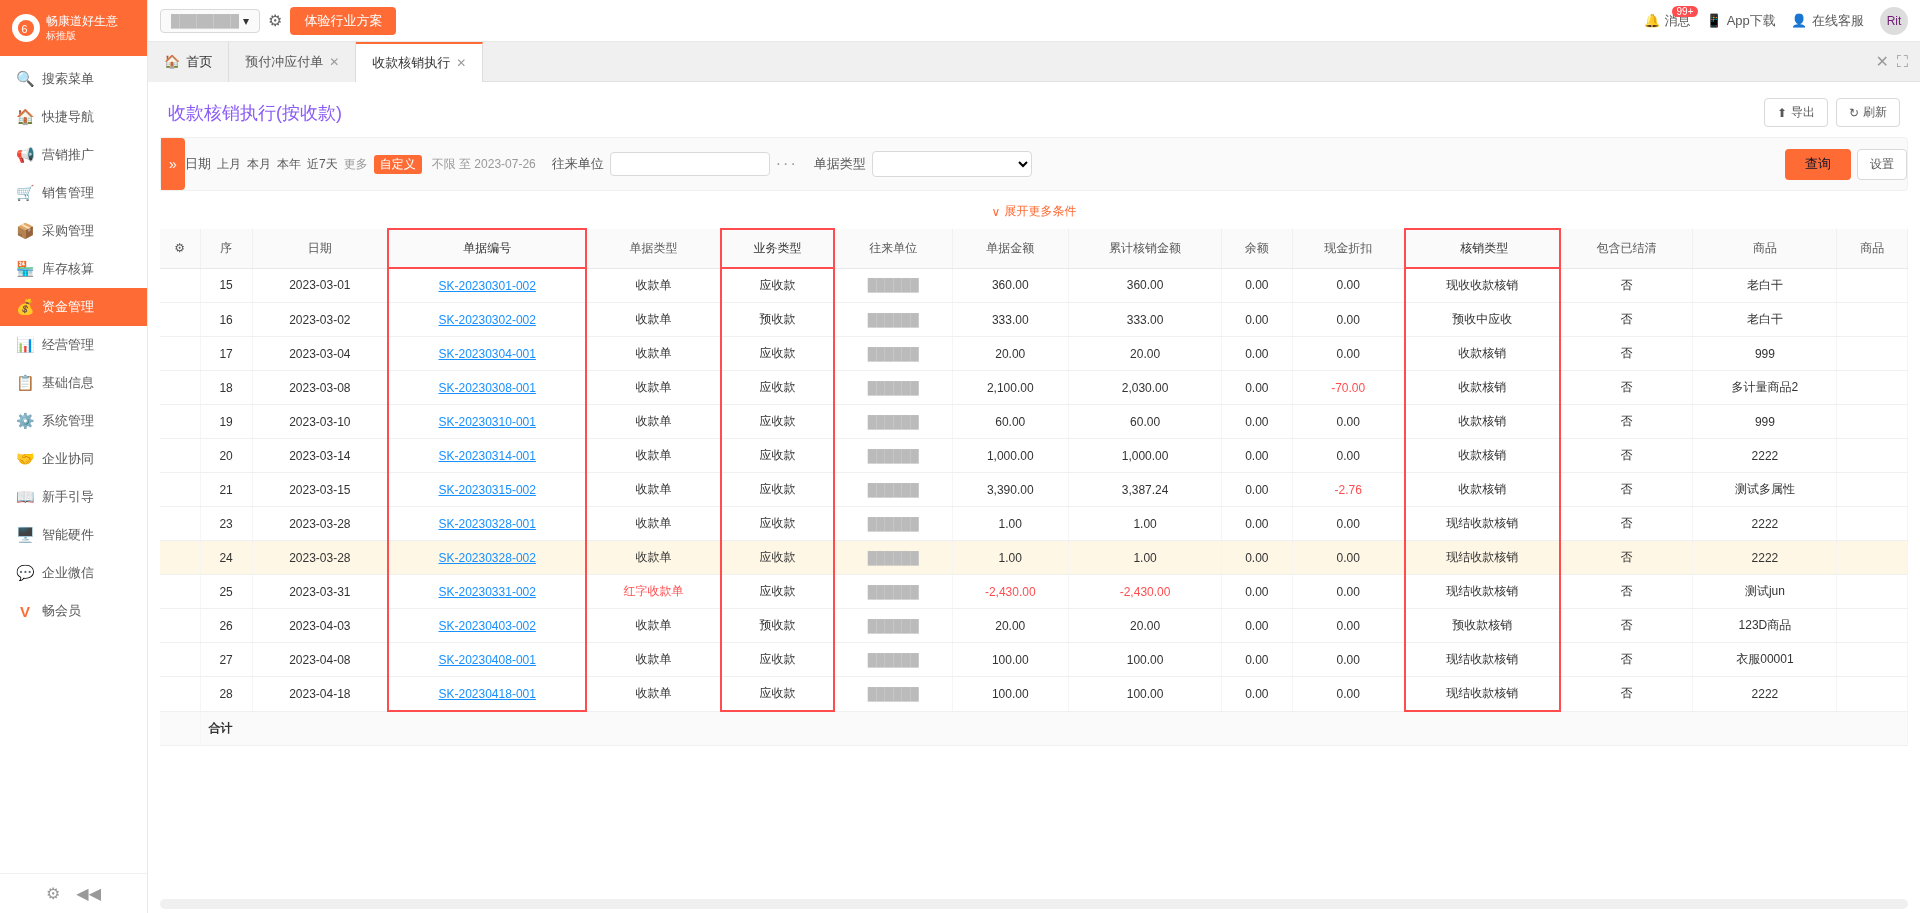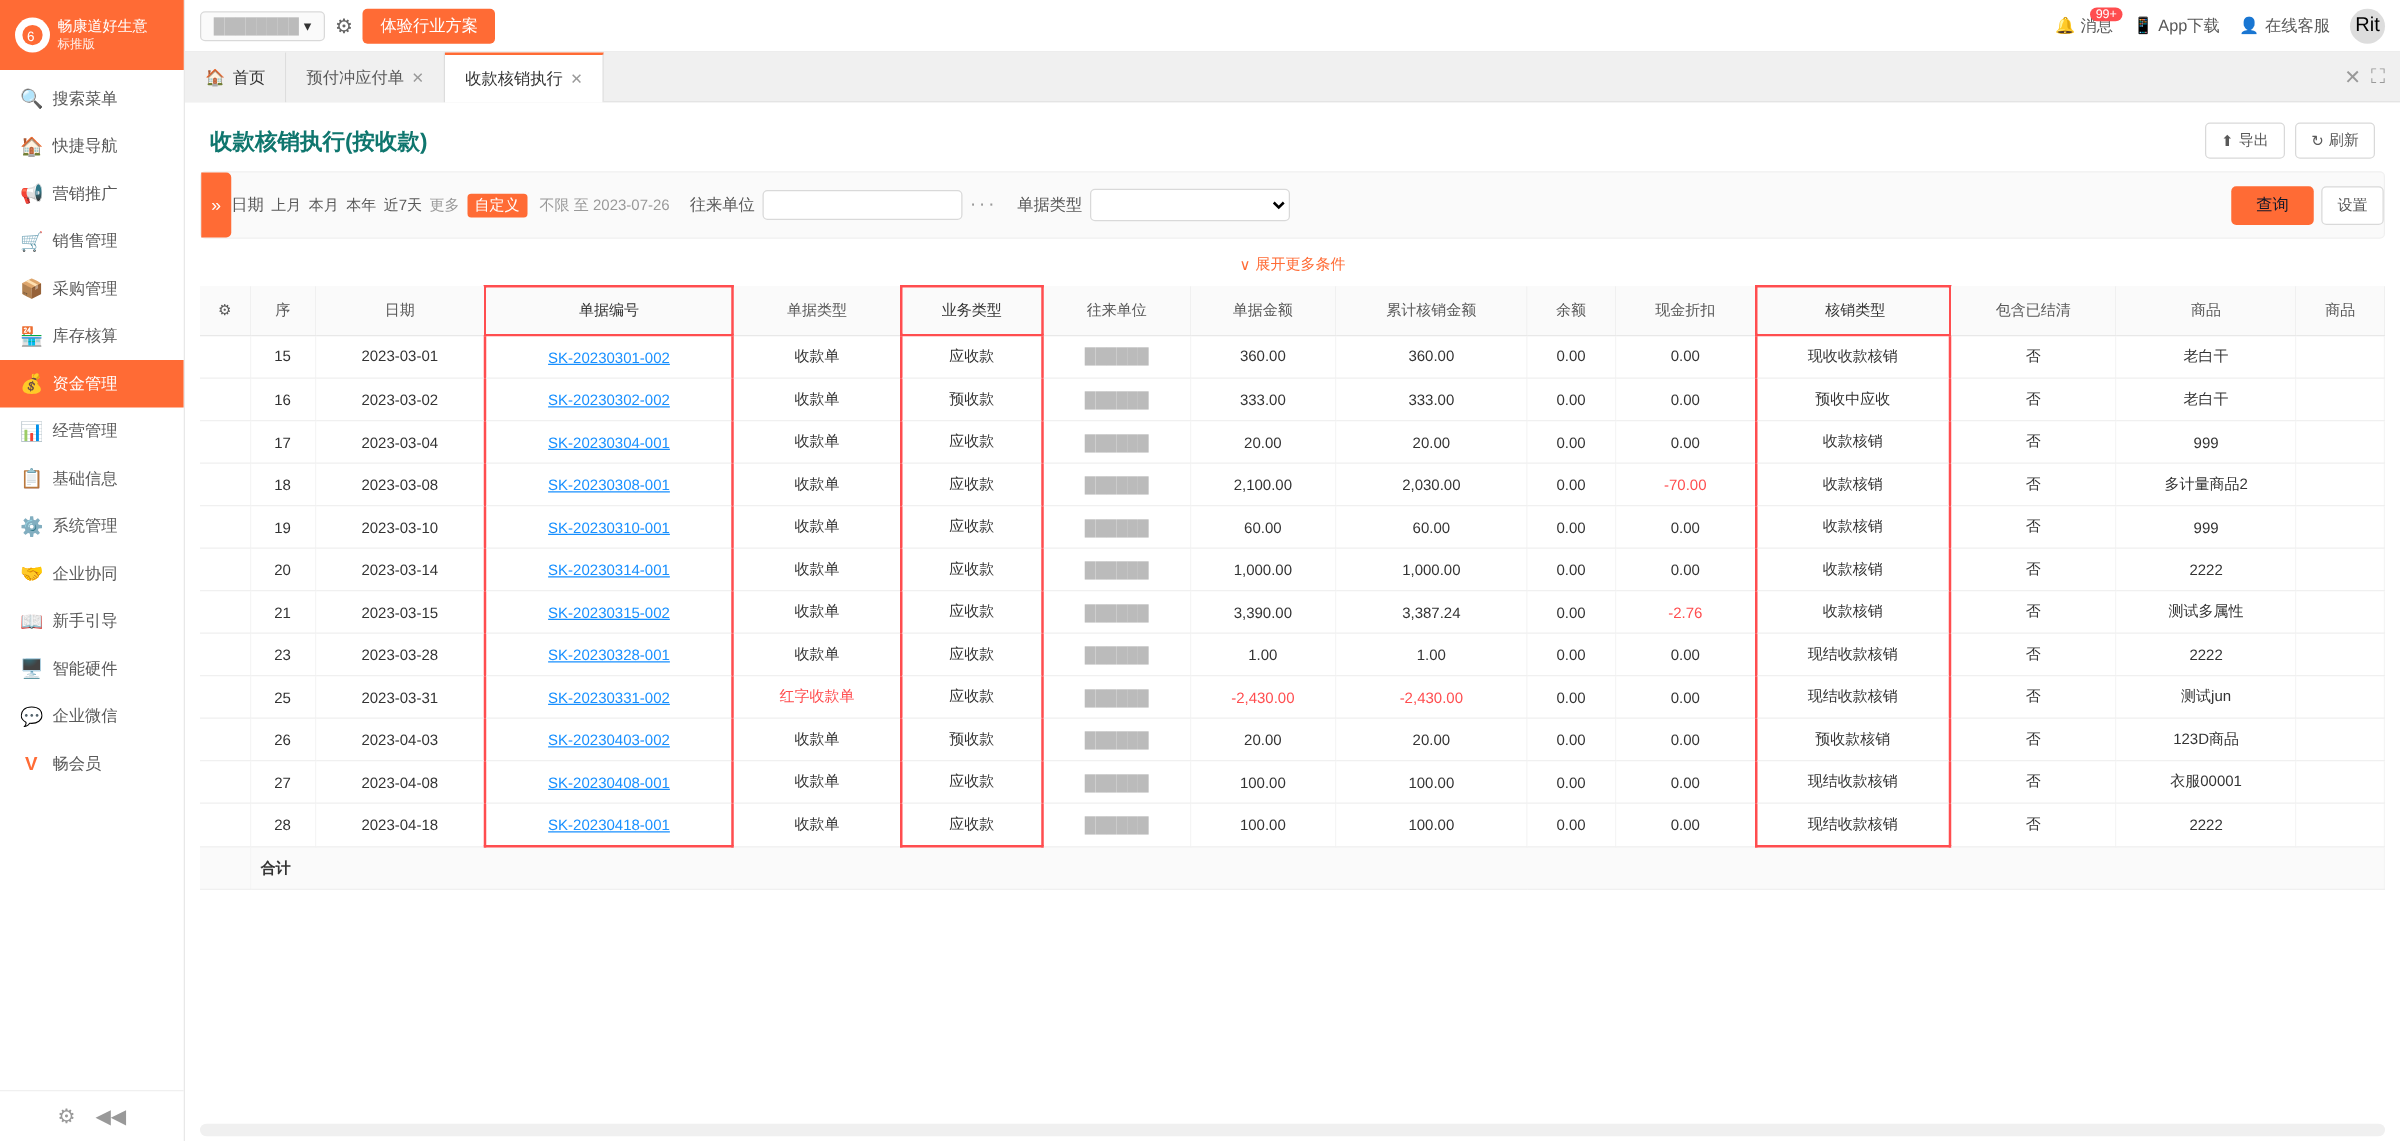--- a/index.html
+++ b/index.html
@@ -39,21 +39,21 @@
     .tab.active { background: #fff; color: #333; border-top: 2px solid #ff6b35; }
     .tab .close-btn { color: #999; font-size: 12px; cursor: pointer; }
     .tab.home { color: #333; }
     .tabbar-actions { margin-left: auto; display: flex; align-items: center; gap: 8px; padding: 0 12px; color: #999; font-size: 16px; cursor: pointer; }
 
     
     .content { flex: 1; padding: 0; overflow: hidden; display: flex; flex-direction: column; background: #fff; }
 
     
     .page-header { padding: 16px 20px 10px; display: flex; align-items: center; justify-content: space-between; }
-    .page-title { font-size: 18px; font-weight: bold; color: #0f766e; }
+    .page-title { font-size: 18px; font-weight: normal; color: #8b5cf6; }
     .page-actions { display: flex; gap: 8px; }
     .btn-export { display: flex; align-items: center; gap: 4px; border: 1px solid #d9d9d9; background: #fff; border-radius: 4px; padding: 5px 12px; font-size: 12px; cursor: pointer; color: #595959; }
     .btn-refresh { display: flex; align-items: center; gap: 4px; border: 1px solid #d9d9d9; background: #fff; border-radius: 4px; padding: 5px 12px; font-size: 12px; cursor: pointer; color: #595959; }
     .filter-toggle { background: #ff6b35; color: #fff; border: none; border-radius: 0 4px 4px 0; width: 24px; height: 52px; cursor: pointer; font-size: 14px; display: flex; align-items: center; justify-content: center; }
     .filter-inner { display: flex; align-items: center; gap: 16px; flex: 1; padding: 6px 0; }
     .filter-group { display: flex; align-items: center; gap: 6px; }
     .filter-label { color: #595959; font-size: 13px; white-space: nowrap; }
     .filter-date-opt { color: #595959; font-size: 12px; cursor: pointer; }
     .filter-date-opt.more { color: #999; }
     .filter-date-custom { background: #ff6b35; color: #fff; border-radius: 3px; padding: 1px 6px; font-size: 12px; cursor: pointer; }
@@ -183,21 +183,21 @@
         <span class="topbar-badge">99+</span>
       </div>
       <div class="topbar-right-item">
         <span>📱</span>
         <span>App下载</span>
       </div>
       <div class="topbar-right-item">
         <span>👤</span>
         <span>在线客服</span>
       </div>
-      <div style="width:28px;height:28px;background:#ddd;border-radius:50%;display:flex;align-items:center;justify-content:center;font-size:16px;color:#000000;">Rit</div>
+      <div style="width:28px;height:28px;background:#ddd;border-radius:50%;display:flex;align-items:center;justify-content:center;font-size:12px;color:#701a75;">Rit</div>
     </div>
   </div>
 
   <div class="tabbar">
     <div class="tab home">
       <span>🏠</span>
       <span>首页</span>
     </div>
     <div class="tab">
       <span>预付冲应付单</span>
@@ -420,20 +420,37 @@
               <td style="color:#bbb;">██████</td>
               <td>1.00</td>
               <td>1.00</td>
               <td>0.00</td>
               <td>0.00</td>
               <td style="border-left:2px solid #ff4d4f;border-right:2px solid #ff4d4f;">现结收款核销</td>
               <td>否</td>
               <td>2222</td>
               <td></td>
             </tr>
+            <tr class="highlighted">
+              <td></td>
+              <td>24</td>
+              <td>2023-03-28</td>
+              <td class="link" style="border-left:2px solid #ff4d4f;border-right:2px solid #ff4d4f;">SK-20230328-002</td>
+              <td>收款单</td>
+              <td style="border-left:2px solid #ff4d4f;border-right:2px solid #ff4d4f;">应收款</td>
+              <td style="color:#bbb;">██████</td>
+              <td>1.00</td>
+              <td>1.00</td>
+              <td>0.00</td>
+              <td>0.00</td>
+              <td style="border-left:2px solid #ff4d4f;border-right:2px solid #ff4d4f;">现结收款核销</td>
+              <td>否</td>
+              <td>2222</td>
+              <td></td>
+            </tr>
             <tr>
               <td></td>
               <td>25</td>
               <td>2023-03-31</td>
               <td class="link" style="border-left:2px solid #ff4d4f;border-right:2px solid #ff4d4f;">SK-20230331-002</td>
               <td class="negative">红字收款单</td>
               <td style="border-left:2px solid #ff4d4f;border-right:2px solid #ff4d4f;">应收款</td>
               <td style="color:#bbb;">██████</td>
               <td class="negative">-2,430.00</td>
               <td class="negative">-2,430.00</td>

